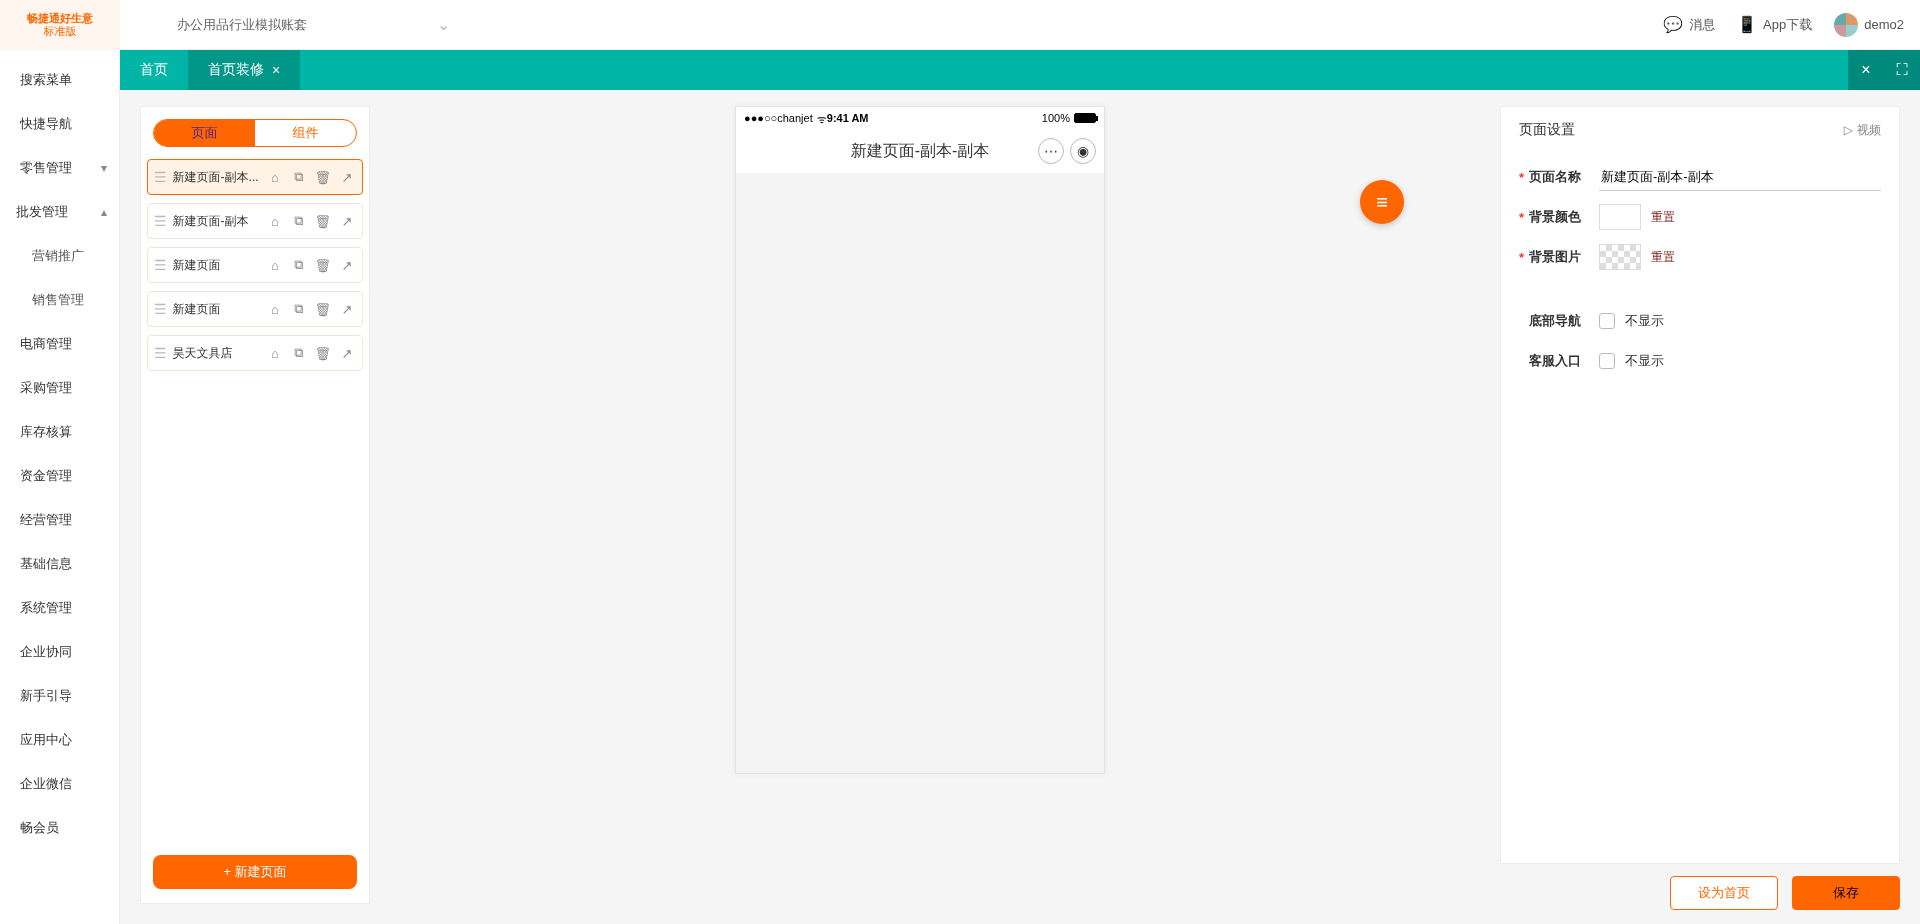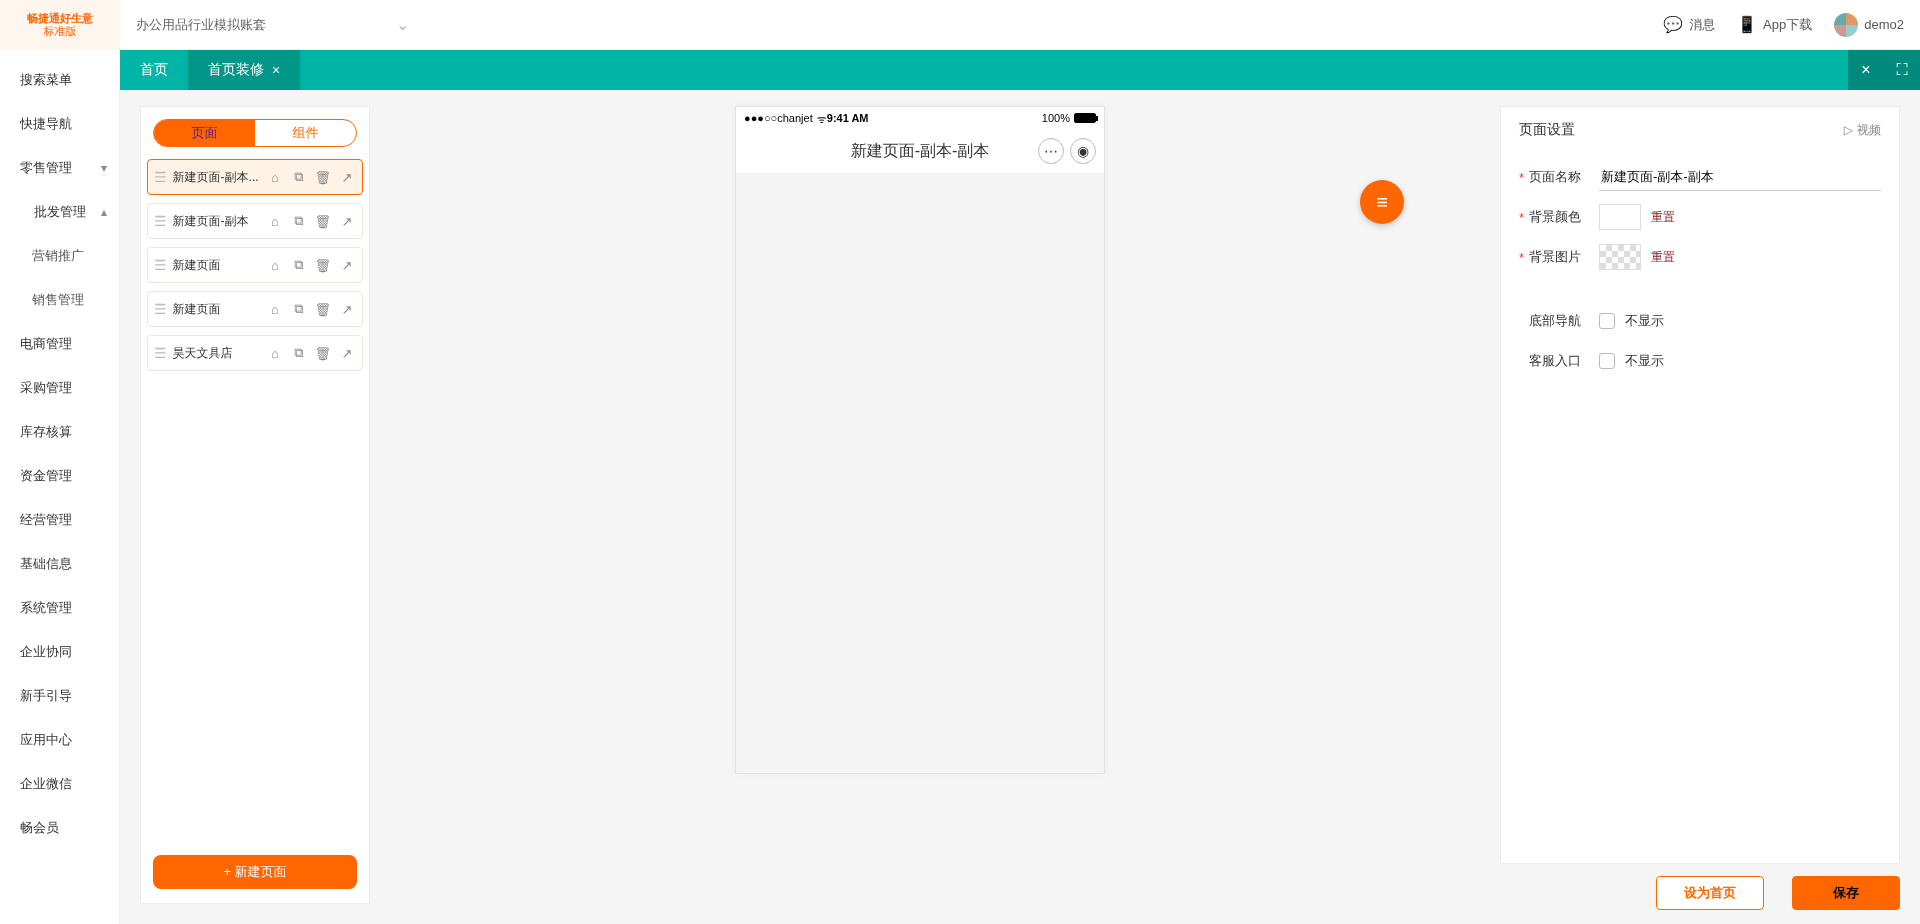--- a/index.html
+++ b/index.html
@@ -1,35 +1,35 @@
 <!DOCTYPE html>
 <html><head>
 <meta charset="utf-8">
 <style>
 * { box-sizing: border-box; margin: 0; padding: 0; font-family: "Microsoft YaHei", Arial, sans-serif; }
 html, body { width: 1920px; height: 924px; overflow: hidden; background: #fff; color: #333; font-size: 13px; }
 
 
-.topbar { height: 50px; display: flex; align-items: center; border-bottom: 1px solid #eee; padding: 0 16px 0 0; }
+.topbar { height: 50px; display: flex; align-items: center; border-bottom: 1px solid #eee; padding: 0 16px 0 0; gap: 41px; }
 .logo-box { width: 120px; height: 50px; background: #fff7ef; display:flex; flex-direction:column; align-items:center; justify-content:center; color:#f60; font-size:11px; line-height:1.1; }
 .logo-box .l1 { font-weight:bold; }
 .top-combo { flex:0 0 auto; margin-left:16px; font-size:13px; color:#666; display:flex; align-items:center; gap:130px; }
 .top-combo .chev { color:#bbb; font-size:16px; }
 .top-spacer { flex:1; }
 .top-actions { display:flex; align-items:center; gap:22px; color:#555; font-size:13px; }
 .top-actions .item { display:flex; align-items:center; gap:6px; cursor:pointer; }
 .top-actions .icon { font-size:16px; color:#555; }
 .avatar { width:24px; height:24px; border-radius:50%; background: conic-gradient(#d96 0 25%, #9cc 0 50%, #c99 0 75%, #6aa 0 100%); display:inline-block; }
 
 
 .leftmenu { position:absolute; top:50px; left:0; width:120px; bottom:0; background:#fff; border-right:1px solid #eee; padding-top:8px; overflow:hidden; }
 .leftmenu .mi { height:44px; line-height:44px; padding-left:20px; font-size:13px; color:#333; cursor:pointer; position:relative; }
 .leftmenu .mi.sub { padding-left:32px; color:#555; }
 .leftmenu .mi .arrow { position:absolute; right:12px; top:0; font-size:12px; color:#888; }
-.leftmenu .mi.expanded { padding-left:16px;margin-left:18px; }
+.leftmenu .mi.expanded { padding-left:16px; }
 
 
 .tabstrip { position:absolute; top:50px; left:120px; right:0; height:40px; background:#00b4a6; display:flex; align-items:stretch; color:#fff; }
 .tabstrip .tab { padding:0 20px; display:flex; align-items:center; gap:8px; font-size:14px; cursor:pointer; }
 .tabstrip .tab.active { background:#009688; }
 .tabstrip .tab .x { font-size:14px; }
 .tabstrip .righticons { margin-left:auto; display:flex; align-items:center; }
 .tabstrip .righticons .ic { width:36px; height:40px; display:flex; align-items:center; justify-content:center; font-size:16px; cursor:pointer; }
 .tabstrip .righticons .ic.dark { background:#008a7d; }
 
@@ -61,35 +61,35 @@
 .phone .titlebar .acts .b { width:26px; height:26px; border:1px solid #bbb; border-radius:14px; display:flex; align-items:center; justify-content:center; font-size:14px; background:#fff; }
 .phone .canvas { flex:1; background:#f4f4f4; }
 .fab { position:absolute; width:44px; height:44px; border-radius:50%; background:#f60; color:#fff; display:flex; align-items:center; justify-content:center; font-size:20px; cursor:pointer; box-shadow:0 2px 6px rgba(0,0,0,.2); }
 .fab1 { top:90px; left:50%; margin-left:340px; }
 
 
 .rsettings { position:absolute; top:16px; right:20px; width:400px; bottom:60px; background:#fff; border:1px solid #eee; padding:14px 18px; }
 .rsettings .head { display:flex; align-items:center; justify-content:space-between; font-size:14px; margin-bottom:18px; }
 .rsettings .head .vid { color:#888; font-size:12px; display:flex; align-items:center; gap:4px; cursor:pointer; }
 .rsettings .row { display:flex; align-items:center; min-height:40px; font-size:13px; }
-.rsettings .row .lab { width:80px; color:#333; position:relative; padding-left:10px; }
+.rsettings .row .lab { width:80px; color:#333; position:relative; padding-left:10px;font-weight:bold; }
 .rsettings .row .lab.req::before { content:"*"; color:#f33; position:absolute; left:0; top:2px; }
 .rsettings .row .ctrl { flex:1; display:flex; align-items:center; gap:10px; }
 .rsettings .row input[type=text] { width:100%; height:28px; border:none; border-bottom:1px solid #ccc; padding:0 2px; font-size:13px; outline:none; }
 .swatch { width:42px; height:26px; border:1px solid #ddd; background:#fff; }
 .swatch.checker { background:
   repeating-conic-gradient(#ddd 0 25%, #fff 0 50%) 0 0/12px 12px; }
 .resetlink { color:#7f1d1d; font-size:12px; cursor:pointer; }
 .rsettings .gap { height:24px; }
 .cbx { width:16px; height:16px; border:1px solid #bbb; border-radius:3px; display:inline-flex; align-items:center; justify-content:center; font-size:12px; color:#fff; }
 .cbx.on { background:#f60; border-color:#f60; }
 .hint { color:#999; font-size:12px; }
 
 
-.footbtns { position:absolute; right:20px; bottom:14px; display:flex; gap:28px;font-weight:bold; }
+.footbtns { position:absolute; right:20px; bottom:14px; display:flex; gap:14px; }
 .footbtns .btn { width:108px; height:34px; line-height:32px; text-align:center; border-radius:4px; font-size:13px; cursor:pointer; }
 .footbtns .btn.ghost { border:1px solid #f60; color:#f60; background:#fff; }
 .footbtns .btn.solid { background:#f60; color:#000000; border:1px solid #f60; }
 </style>
 </head>
 <body>
 
 <div class="topbar">
   <div class="logo-box">
     <span class="l1">畅捷通好生意</span>

